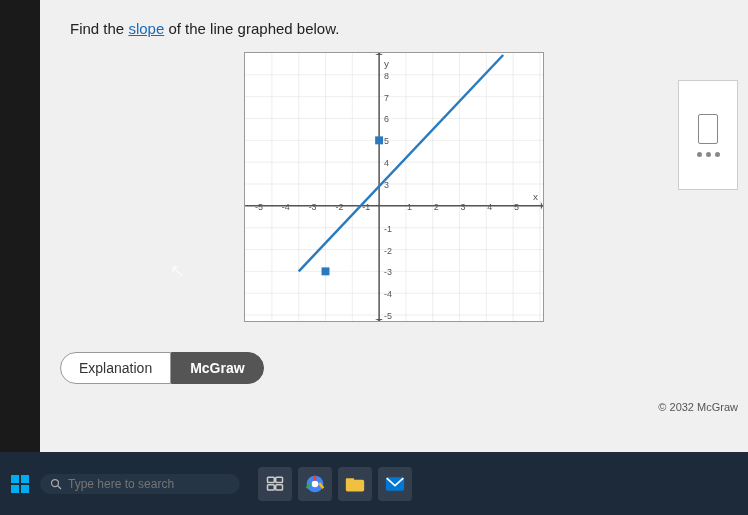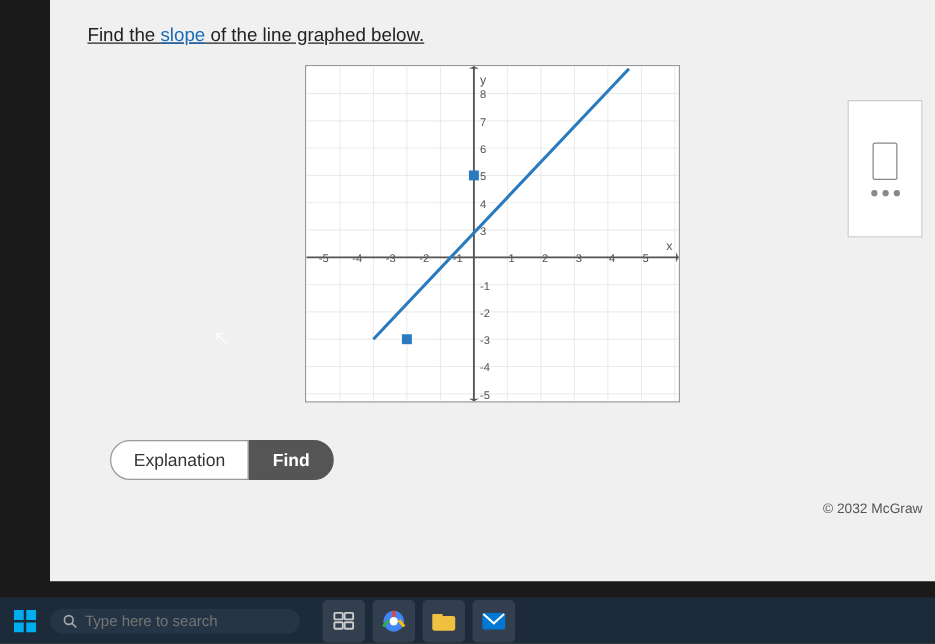--- a/index.html
+++ b/index.html
@@ -23,21 +23,20 @@
     }
 
     .question-area {
       padding: 20px 30px 10px 30px;
     }
 
     .question-text {
       font-size: 15px;
       color: #222;
       margin-bottom: 15px;
-      text-decoration: underline;
     }
 
     .question-text .underline {
       text-decoration: underline;
       color: #1a6bb5;
     }
 
     .graph-container {
       display: flex;
       justify-content: center;
@@ -89,21 +88,21 @@
       width: 5px;
       height: 5px;
       border-radius: 50%;
       background: #888;
     }
 
     .buttons-area {
       display: flex;
       align-items: flex-end;
       gap: 0;
-      padding: 15px 48px;
+      padding: 15px 20px;
       margin-top: 5px;
     }
 
     .btn-explanation {
       padding: 7px 18px;
       border: 1px solid #999;
       border-radius: 20px 0 0 20px;
       background: white;
       font-size: 14px;
       cursor: pointer;
@@ -128,21 +127,21 @@
       font-size: 11px;
       color: #555;
     }
 
     
     .taskbar {
       position: absolute;
       bottom: 0;
       left: 0;
       right: 0;
-      height: 37px;
+      height: 63px;
       background: #1c2a3a;
       display: flex;
       align-items: center;
       padding: 0 8px;
       gap: 8px;
     }
 
     .taskbar-start {
       width: 24px;
       height: 24px;
@@ -295,21 +294,21 @@
           <text x="290" y="148" font-size="10" fill="#555">x</text>
 
           <text x="140" y="14" font-size="10" fill="#555">y</text>
         </svg>
       </div>
     </div>
   </div>
 
   <div class="buttons-area">
     <button class="btn-explanation">Explanation</button>
-    <button class="btn-check">Find</button>
+    <button class="btn-check">McGraw</button>
   </div>
 
   <div class="copyright">© 2032 McGraw</div>
 </div>
 
 <div class="side-panel">
   <div class="side-icon"></div>
   <div class="side-dots">
     <div class="dot"></div>
     <div class="dot"></div>

